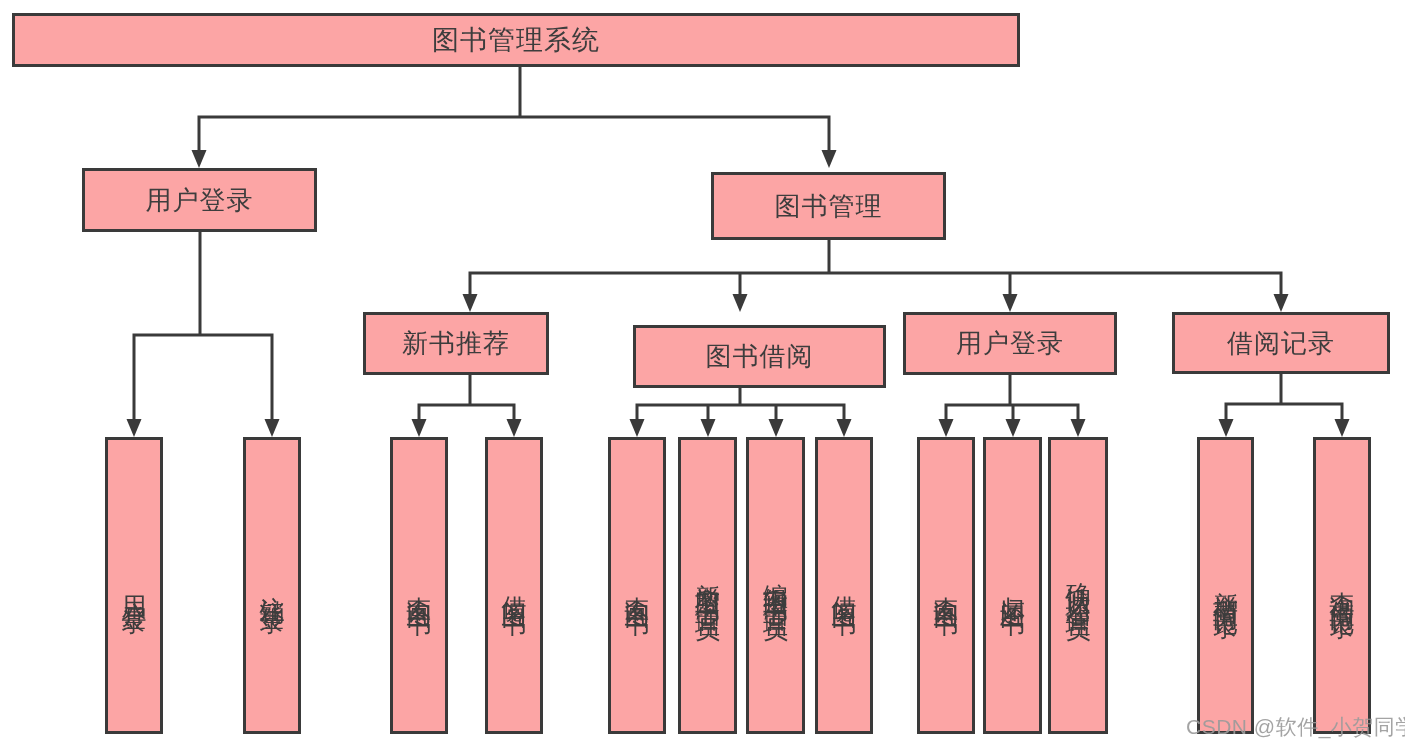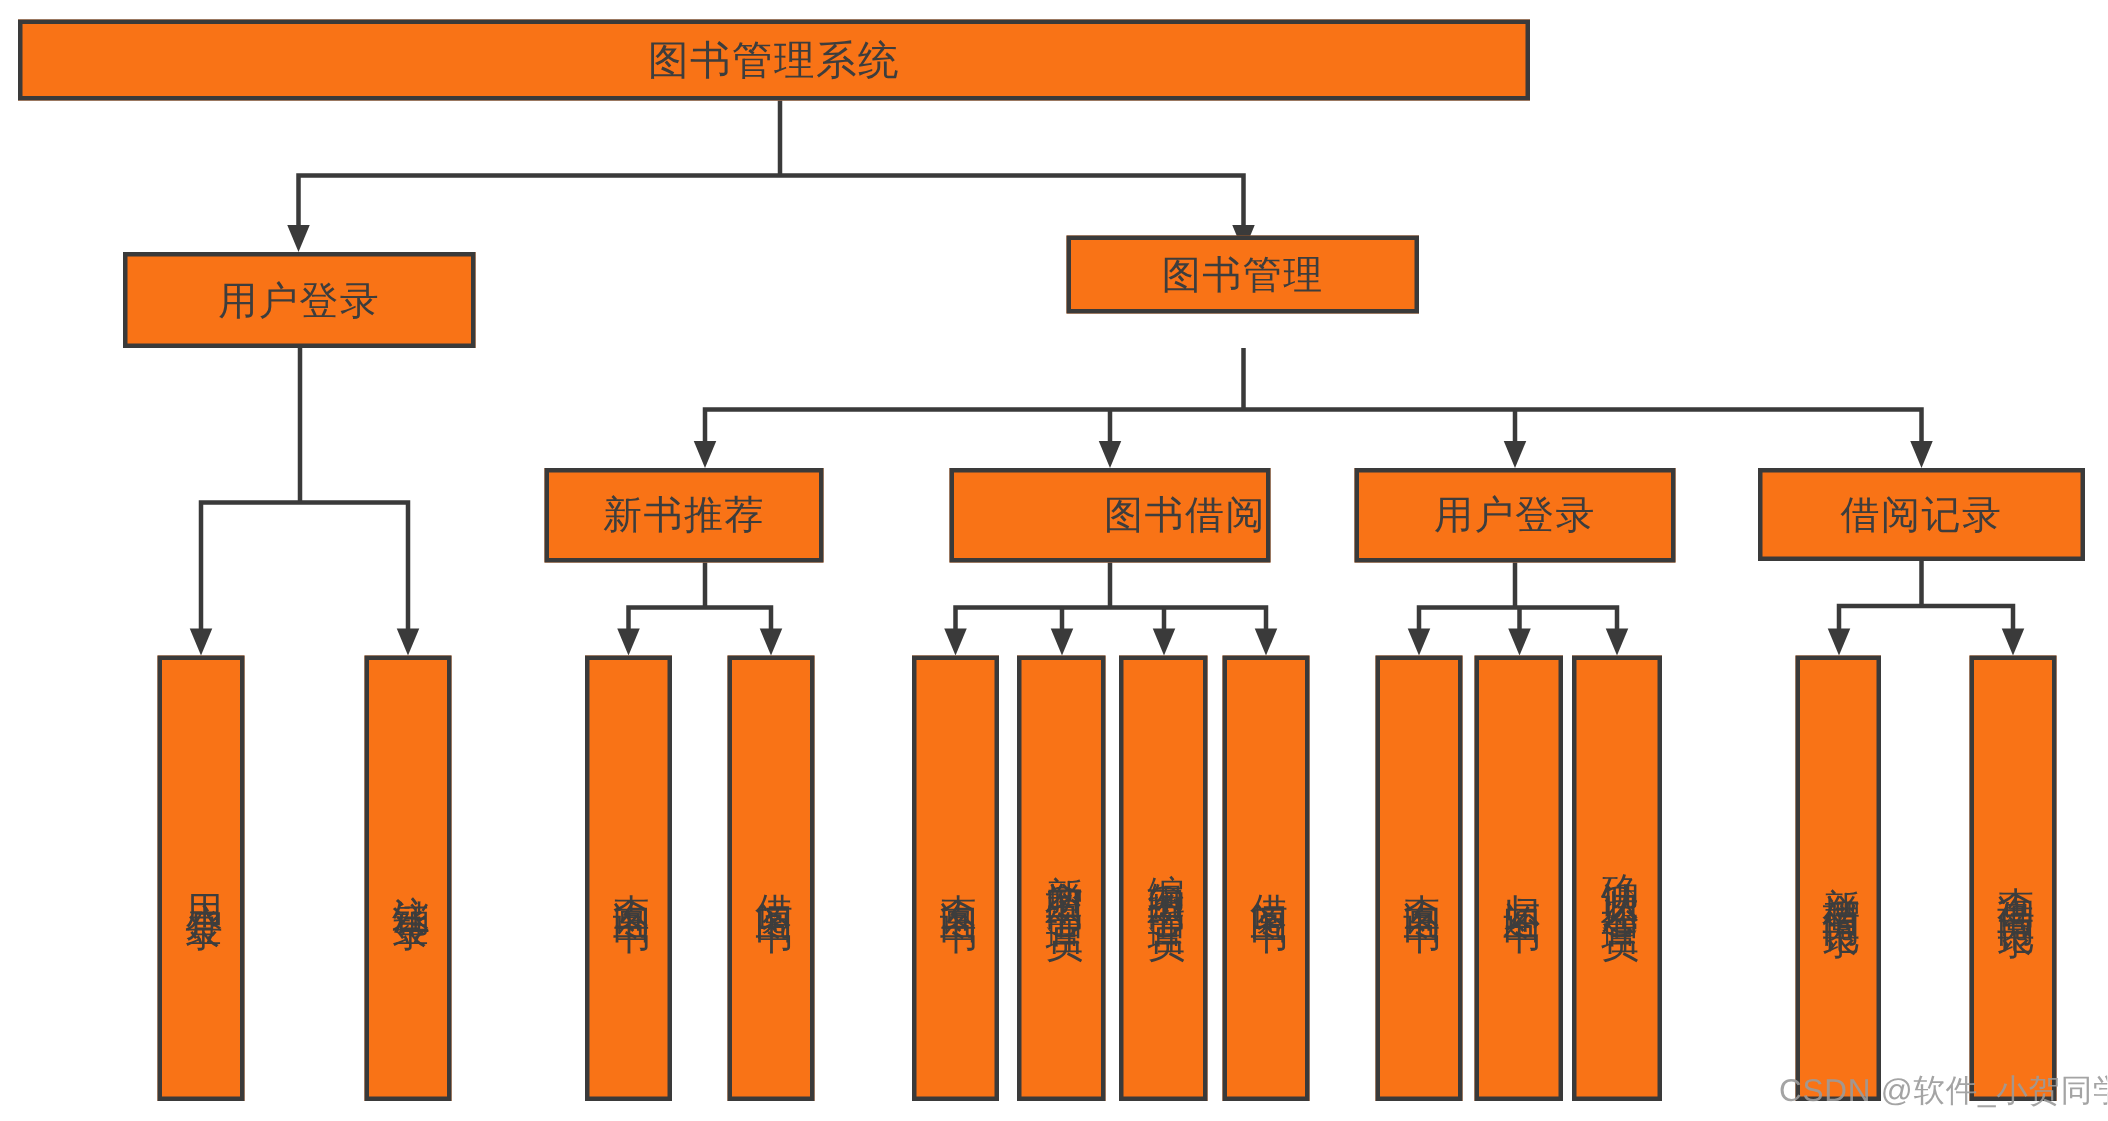--- a/index.html
+++ b/index.html
@@ -14,41 +14,40 @@
     width:1405px;height:747px;
     background:var(--bg);
     font-family:"Liberation Sans","DejaVu Sans",sans-serif;
     overflow:hidden;
   }
   #wires{position:absolute;left:0;top:0;width:1405px;height:747px;}
   .box{
     position:absolute;
     box-sizing:border-box;
     border:3px solid var(--line);
-    background:#f97316;
+    background:#fca5a5;
     display:flex;align-items:center;justify-content:center;
     color:var(--text);
-    font-family:Liberation Mono, monospace;
   }
   .hlabel{font-size:26px;letter-spacing:1px;white-space:nowrap;}
   .root .hlabel{font-size:27px;}
   .vbox .vtext{
     writing-mode:vertical-rl;
     text-orientation:mixed;
     font-size:25px;
     letter-spacing:5px;
     white-space:nowrap;
     line-height:1;
   }
   
   .root{left:12px;top:13px;width:1008px;height:54px;}
   .n-user{left:82px;top:168px;width:235px;height:64px;}
-  .n-bookmgmt{left:711px;top:157px;width:235px;height:52px;}
+  .n-bookmgmt{left:711px;top:172px;width:235px;height:68px;}
   .n-newrec{left:363px;top:312px;width:186px;height:63px;}
-  .n-borrow{left:633px;top:312px;width:214px;height:63px;justify-content:flex-end;}
+  .n-borrow{left:633px;top:325px;width:253px;height:63px;}
   .n-current{left:903px;top:312px;width:214px;height:63px;}
   .n-records{left:1172px;top:312px;width:218px;height:62px;text-align:center;}
   .leaf{top:437px;height:297px;}
   .l-a1{left:105px;width:58px;}
   .l-a2{left:243px;width:58px;}
   .l-b1{left:390px;width:58px;}
   .l-b2{left:485px;width:58px;}
   .l-c1{left:608px;width:58px;}
   .l-c2{left:678px;width:59px;}
   .l-c3{left:746px;width:59px;}

